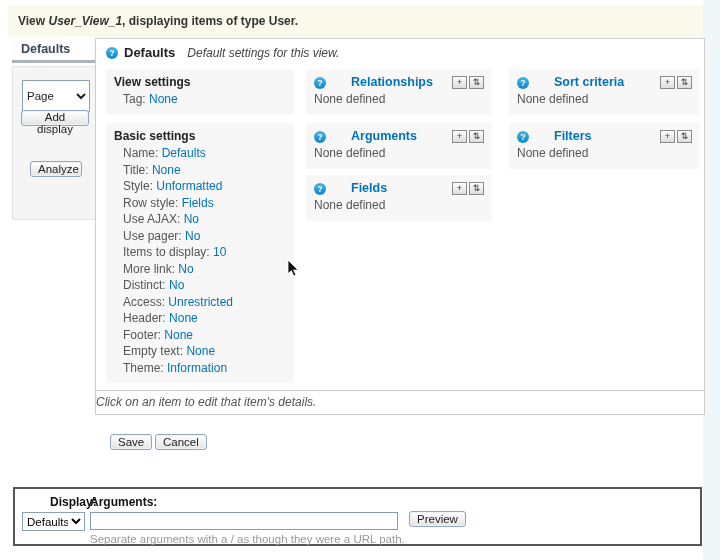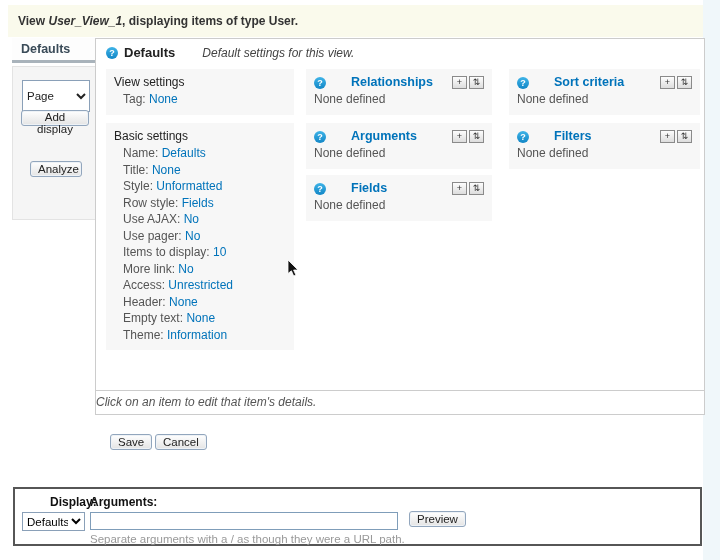--- a/index.html
+++ b/index.html
@@ -57,42 +57,42 @@
   }
   .btn-add-display { position:absolute; left:8px; top:43px; width:68px; }
   .btn-analyze   { position:absolute; left:17px; top:94px; width:52px; }
   
   .main {
     position:absolute; left:95px; top:38px; width:610px; height:377px;
     background:#fff; border:1px solid #ccc;
   }
   .main-hdr { position:absolute; left:10px; top:6px; display:flex; align-items:center; gap:6px; }
   .main-hdr .hd { font-weight:bold; font-size:13px; color:#222; }
-  .main-hdr .sub { font-style:italic; color:#444; margin-left:21px; }
+  .main-hdr .sub { font-style:italic; color:#444; margin-left:6px; }
   .help-icon {
     display:inline-block; width:12px; height:12px; border-radius:50%;
     background:linear-gradient(#3fb4e8,#1286c6);
     color:#fff; font-size:9px; font-weight:bold; text-align:center; line-height:12px;
     flex:0 0 auto; cursor:pointer;
   }
   .box {
     position:absolute;
     background-color:#f7f7f7;
     background-image: radial-gradient(#e7e7e7 22%, transparent 24%);
     background-size:4px 4px;
     padding:5px 8px 7px 8px;
   }
   .c1 { left:10px;  width:188px; }
   .c2 { left:210px; width:186px; }
   .c3 { left:413px; width:191px; }
   .r1 { top:30px; }
   .r2 { top:84px; }
   .r3 { top:136px; }
   .box-hdr { display:flex; align-items:center; gap:5px; line-height:17px; }
-  .box-title-plain { font-weight:normal; color:#222;text-align:right; }
+  .box-title-plain { font-weight:bold; color:#222;text-align:right; }
   .box-title-link { font-weight:bold; color:#0073ba; text-decoration:none; cursor:pointer; font-size:12.5px;padding-left:20px; }
   .box-btns { margin-left:auto; display:flex; gap:2px; }
   .mini-btn {
     display:inline-block; width:15px; height:13px;
     border:1px solid #8a8a8a; background:linear-gradient(#fdfdfd,#ddd);
     font-size:9px; line-height:11px; text-align:center; color:#333; cursor:pointer;
   }
   .box-row { line-height:16.5px; color:#555;margin-left:9px; }
   .box-row a { color:#0073ba; text-decoration:none; cursor:pointer; }
   .box-empty { line-height:17px; color:#555; }
@@ -190,22 +190,24 @@
       <span class="box-title-plain">Basic settings</span>
     </div>
     <div class="box-row"><span>Name:</span> <a>Defaults</a></div>
     <div class="box-row"><span>Title:</span> <a>None</a></div>
     <div class="box-row"><span>Style:</span> <a>Unformatted</a></div>
     <div class="box-row"><span>Row style:</span> <a>Fields</a></div>
     <div class="box-row"><span>Use AJAX:</span> <a>No</a></div>
     <div class="box-row"><span>Use pager:</span> <a>No</a></div>
     <div class="box-row"><span>Items to display:</span> <a>10</a></div>
     <div class="box-row"><span>More link:</span> <a>No</a></div>
+    <div class="box-row"><span>Distinct:</span> <a>No</a></div>
     <div class="box-row"><span>Access:</span> <a>Unrestricted</a></div>
     <div class="box-row"><span>Header:</span> <a>None</a></div>
+    <div class="box-row"><span>Footer:</span> <a>None</a></div>
     <div class="box-row"><span>Empty text:</span> <a>None</a></div>
     <div class="box-row"><span>Theme:</span> <a>Information</a></div>
   </div>
 
   <div class="box c2 r2">
     <div class="box-hdr">
       <span class="help-icon">?</span>
       <a class="box-title-link">Arguments</a>
       <span class="box-btns">
         <span class="mini-btn">+</span>

